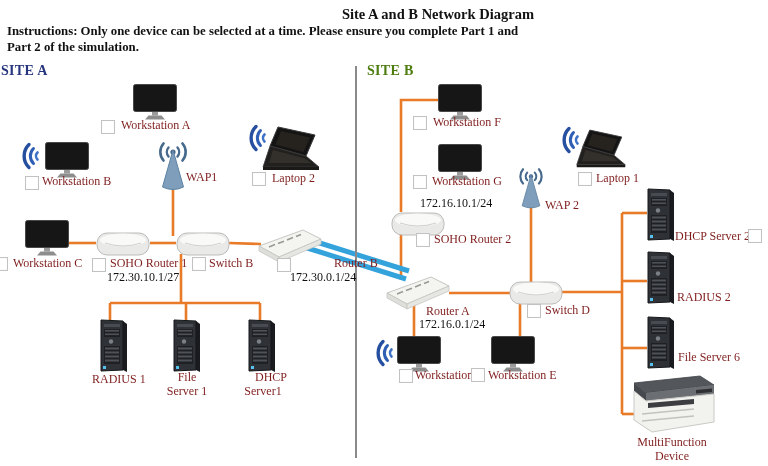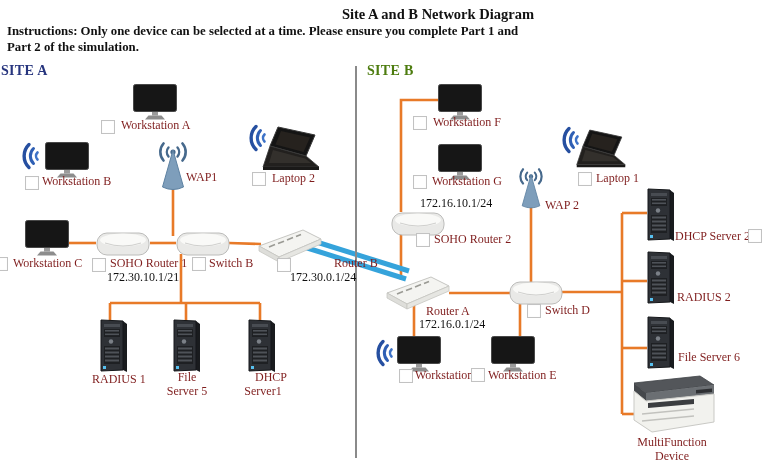--- a/index.html
+++ b/index.html
@@ -114,21 +114,21 @@
       <span class="lbl" style="left: 13px; top: 256px;">Workstation C</span>
     </div>
     <div class="device">
       <div class="abs" style="left: 96px; top: 230px;"><svg width="54" height="27" viewBox="0 0 54 27">
           <rect x="1" y="3" width="52" height="22" rx="10" fill="#E9E9E7" stroke="#BCBCBA"></rect>
           <ellipse cx="27" cy="10" rx="23" ry="6.5" fill="#F9F9F7"></ellipse>
           <path d="M9 13 Q27 19 45 13" fill="none" stroke="#CFCFCD"></path>
         </svg></div>
       <div class="cbx" style="left: 92px; top: 258px;"></div>
       <span class="lbl" style="left: 110px; top: 256px;">SOHO Router 1</span>
-      <span class="ip" style="left: 107px; top: 270px;">172.30.10.1/21</span>
+      <span class="ip" style="left: 107px; top: 270px;">172.30.10.1/27</span>
     </div>
     <div class="device">
       <div class="abs" style="left: 176px; top: 230px;"><svg width="54" height="27" viewBox="0 0 54 27">
           <rect x="1" y="3" width="52" height="22" rx="10" fill="#E9E9E7" stroke="#BCBCBA"></rect>
           <ellipse cx="27" cy="10" rx="23" ry="6.5" fill="#F9F9F7"></ellipse>
           <path d="M9 13 Q27 19 45 13" fill="none" stroke="#CFCFCD"></path>
         </svg></div>
       <div class="cbx" style="left: 192px; top: 257px;"></div>
       <span class="lbl" style="left: 209px; top: 256px;">Switch B</span>
     </div>
@@ -177,21 +177,21 @@
           <circle cx="13" cy="22.5" r="2.2" fill="#7B8087"></circle>
           <rect x="6" y="27" width="16" height="18" fill="#1E2023"></rect>
           <rect x="7" y="28.5" width="14" height="2" fill="#4E5258"></rect>
           <rect x="7" y="32.5" width="14" height="2" fill="#4E5258"></rect>
           <rect x="7" y="36.5" width="14" height="2" fill="#4E5258"></rect>
           <rect x="7" y="40.5" width="14" height="2" fill="#4E5258"></rect>
           <rect x="5" y="47" width="3" height="3" fill="#57C1F0"></rect>
         </svg></div>
       <span class="lbl center" style="left: 187px; top: 371px;">
         <span style="display: block;">File</span>
-        <span style="display: block;">Server 5</span>
+        <span style="display: block;">Server 1</span>
       </span>
     </div>
     <div class="device">
       <div class="abs" style="left: 246px; top: 319px;"><svg width="30" height="54" viewBox="0 0 30 54">
           <path d="M25 2 L29 5 L29 53 L25 51 Z" fill="#191B1E"></path>
           <path d="M3 1 L25 2 L25 51 L3 52 Z" fill="#2E3136" stroke="#15171A"></path>
           <rect x="6" y="5" width="16" height="3" fill="#484C52"></rect>
           <rect x="6" y="10" width="16" height="8" fill="#1E2023"></rect>
           <rect x="7" y="11" width="14" height="1.6" fill="#4E5258"></rect>
           <rect x="7" y="14.5" width="14" height="1.6" fill="#4E5258"></rect>

